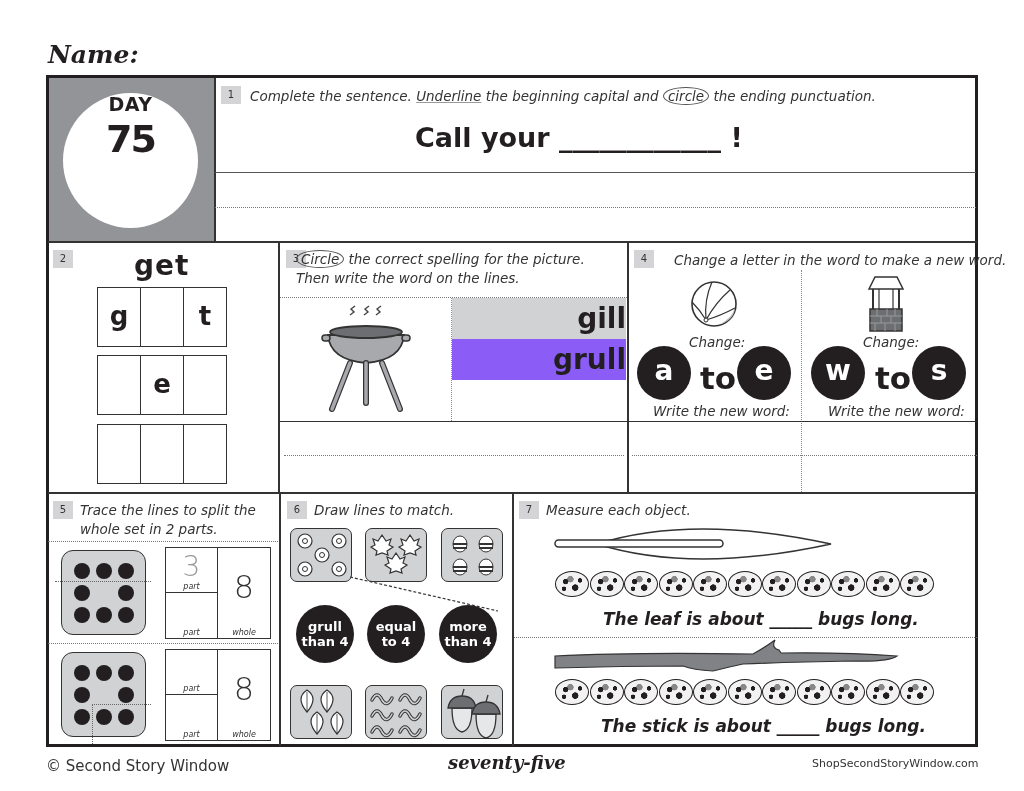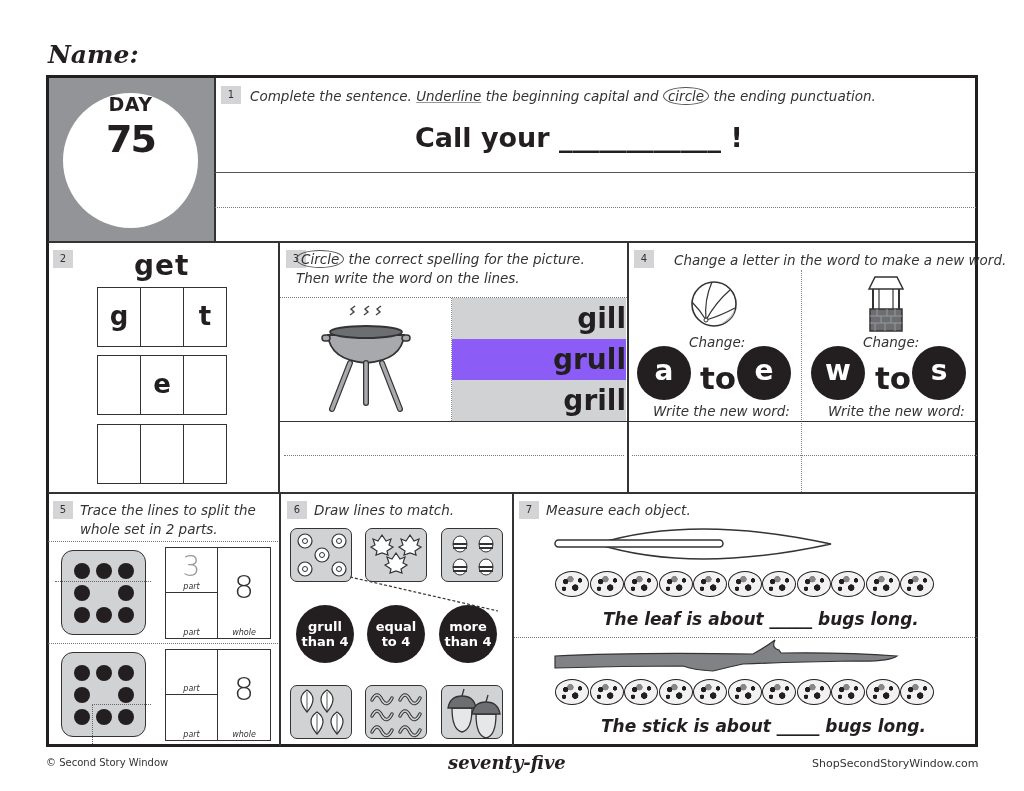--- a/index.html
+++ b/index.html
@@ -47,21 +47,21 @@
 
   .pic-tile { position: absolute; width: 62px; height: 54px; background: #d1d2d4; border: 1.5px solid #333; border-radius: 7px; }
   .cmp-circle { position: absolute; width: 58px; height: 58px; border-radius: 50%; background: #231f20; color: #fff; font-weight: bold; font-size: 13px; text-align: center; line-height: 15px; padding-top: 14px; }
 
   .bugs-row { position: absolute; left: 555px; height: 28px; display: flex; }
   .bug { width: 34px; height: 26px; border-radius: 50%; border: 1.5px solid #231f20;
          background: radial-gradient(circle at 30% 40%, #231f20 2.5px, transparent 3px), radial-gradient(circle at 60% 65%, #231f20 3px, transparent 3.5px), radial-gradient(circle at 45% 30%, #888 3px, transparent 3.5px), radial-gradient(circle at 75% 35%, #231f20 2px, transparent 2.5px), radial-gradient(circle at 25% 70%, #231f20 2px, transparent 2.5px), #f2f2f2;
          margin-right: 0.5px; }
   .measure-sent { position: absolute; font-weight: bold; font-style: italic; font-size: 17px; }
 
-  .footer-left { left: 46px; top: 757px; font-size: 10px; color: #333; }
+  .footer-left { left: 46px; top: 757px; font-size: 15px; color: #333; }
   .footer-center { left: 448px; top: 752px; font-family: "DejaVu Serif", serif; font-style: italic; font-weight: bold; font-size: 18px; }
   .footer-right { left: 812px; top: 757px; font-size: 11px; color: #333; }
 </style>
 </head>
 <body>
 
 <div class="abs name-label">Name:</div>
 
 <div class="abs frame"></div>
 
@@ -118,21 +118,20 @@
   <line x1="30" y1="58" x2="12" y2="104" stroke="#333" stroke-width="6" stroke-linecap="round"></line>
   <line x1="30" y1="58" x2="12" y2="104" stroke="#a7a9ac" stroke-width="3.5" stroke-linecap="round"></line>
   <line x1="46" y1="58" x2="46" y2="98" stroke="#333" stroke-width="6" stroke-linecap="round"></line>
   <line x1="46" y1="58" x2="46" y2="98" stroke="#a7a9ac" stroke-width="3.5" stroke-linecap="round"></line>
   <line x1="62" y1="58" x2="80" y2="104" stroke="#333" stroke-width="6" stroke-linecap="round"></line>
   <line x1="62" y1="58" x2="80" y2="104" stroke="#a7a9ac" stroke-width="3.5" stroke-linecap="round"></line>
 </svg>
 <div class="abs spell-box">
   <div class="spell-opt" style="background:#d1d2d4;">gill</div>
   <div class="spell-opt" style="background:#8b5cf6;">grull</div>
-  <div class="spell-opt" style="background:#d1d2d4;">grill</div>
 </div>
 <div class="hline" style="left:280px;top:421px;width:347px;border-top-width:1.5px;"></div>
 <div class="dotted-h" style="left:284px;top:455px;width:340px;"></div>
 <div class="vline" style="left:627px;top:242px;height:251px;"></div>
 
 <div class="num" style="left:634px;top:250px;">4</div>
 <div class="instr" style="left:665px;top:251px;white-space:nowrap;margin-left:9px;">Change a letter in the word to make a new word.</div>
 <div class="dotted-v" style="left:801px;top:270px;height:222px;"></div>
 <svg class="abs" style="left:690px;top:280px;" width="48" height="48" viewBox="0 0 48 48">
   <circle cx="24" cy="24" r="22" fill="#fff" stroke="#333" stroke-width="1.6"></circle>

